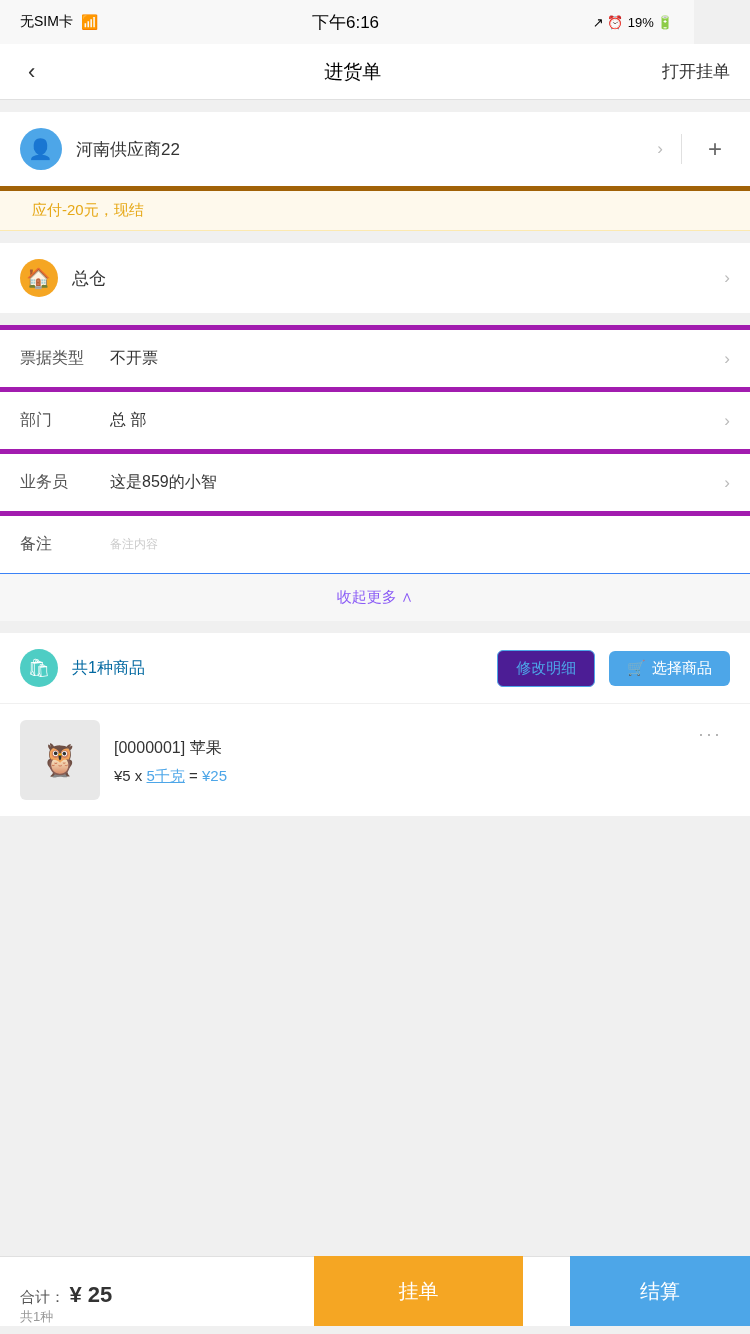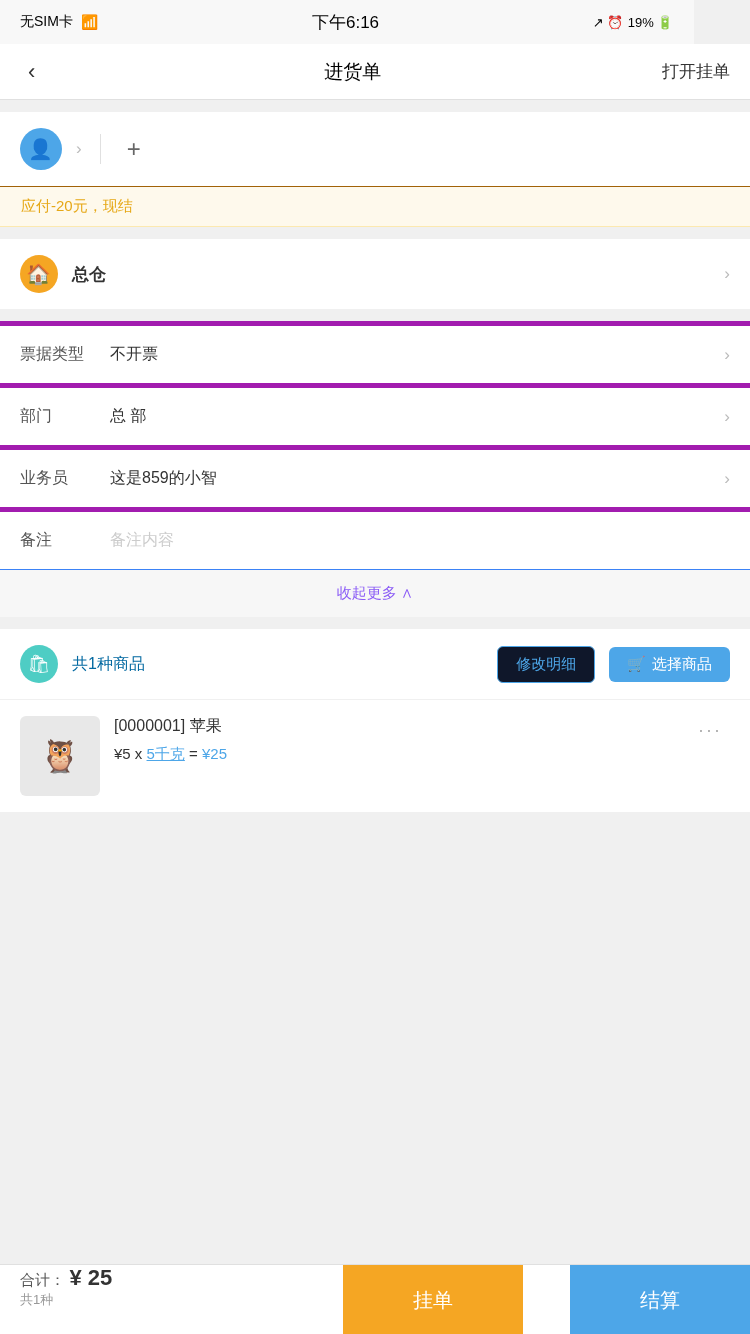--- a/index.html
+++ b/index.html
@@ -109,24 +109,24 @@
     .plus-btn {
       font-size: 24px;
       color: #666;
       cursor: pointer;
       padding: 4px 8px;
     }
 
     
     .alert-banner {
       background: #fef9ec;
-      padding: 10px 21px;
+      padding: 10px 32px;
       font-size: 15px;
       color: #e6a817;
-      border-top: 1px solid #a16207;
+      border-top: 5px solid #a16207;
       border-bottom: 1px solid #fce9b0;
     }
 
     
     .warehouse-row {
       display: flex;
       align-items: center;
       padding: 16px 20px;
       background: #fff;
       margin-top: 12px;
@@ -141,21 +141,20 @@
       justify-content: center;
       color: #fff;
       font-size: 20px;
       margin-right: 14px;
       flex-shrink: 0;
     }
     .warehouse-name {
       flex: 1;
       font-size: 17px;
       color: #333;
-      font-weight: bold;
     }
 
     
     .form-row {
       display: flex;
       align-items: center;
       padding: 18px 20px;
       background: #fff;
       border-top: 5px solid #a21caf;
       min-height: 60px;
@@ -166,21 +165,21 @@
       width: 90px;
       flex-shrink: 0;
     }
     .form-value {
       flex: 1;
       font-size: 16px;
       color: #333;
     }
     .form-placeholder {
       flex: 1;
-      font-size: 16px;
+      font-size: 12px;
       color: #ccc;
     }
 
     
     .collapse-bar {
       background: #f7f7f7;
       text-align: center;
       padding: 14px 0;
       font-size: 15px;
       color: #8b5cf6;
@@ -210,21 +209,21 @@
       flex-shrink: 0;
     }
     .product-count {
       flex: 1;
       font-size: 16px;
       color: #0369a1;
     }
     .btn-outline {
       border: 1.5px solid #4da6e8;
       color: #4da6e8;
-      background: #0f172a;
+      background: #4c1d95;
       padding: 8px 18px;
       border-radius: 6px;
       font-size: 15px;
       cursor: pointer;
     }
     .btn-primary {
       background: #4da6e8;
       color: #fff;
       border: none;
       padding: 8px 18px;
@@ -257,42 +256,43 @@
       color: #999;
       font-size: 28px;
     }
     .product-info {
       flex: 1;
     }
     .product-name {
       font-size: 16px;
       color: #333;
       margin-bottom: 8px;
+      margin-top: 18px;
     }
     .product-price {
       font-size: 15px;
       color: #333;
     }
     .product-more {
       color: #aaa;
       font-size: 18px;
       cursor: pointer;
       padding: 4px 8px;
       letter-spacing: 2px;
     }
 
     
     .bottom-bar {
       position: fixed;
-      bottom: 0;
+      bottom: 8px;
       left: 0;
       width: 750px;
       height: 70px;
       display: flex;
-      align-items: flex-start;
+      align-items: flex-end;
       background: #fff;
       border-top: 1px solid #e0e0e0;
     }
     .total-section {
       flex: 1;
       padding: 0 20px;
     }
     .total-label {
       font-size: 15px;
       color: #555;
@@ -302,21 +302,21 @@
       font-size: 22px;
       font-weight: bold;
       color: #333;
     }
     .total-count {
       font-size: 13px;
       color: #999;
       display: block;
     }
     .btn-hang {
-      width: 180px;
+      width: 209px;
       height: 70px;
       background: #f5a623;
       color: #fff;
       font-size: 20px;
       border: none;
       cursor: pointer;
       display: flex;
       align-items: center;
       justify-content: center;
     }
@@ -357,20 +357,21 @@
   <div class="nav-action">打开挂单</div>
 </div>
 
 <div class="divider-block"></div>
 
 <div class="section">
   <div class="supplier-row">
     <div class="supplier-avatar">
       <span>👤</span>
     </div>
+    <span class="supplier-name">河南供应商22</span>
     <span class="chevron">›</span>
     <div class="supplier-divider"></div>
     <span class="plus-btn">+</span>
   </div>
   <div class="alert-banner">应付-20元，现结</div>
 </div>
 
 <div class="section" style="margin-top:12px;">
   <div class="warehouse-row">
     <div class="warehouse-icon">

